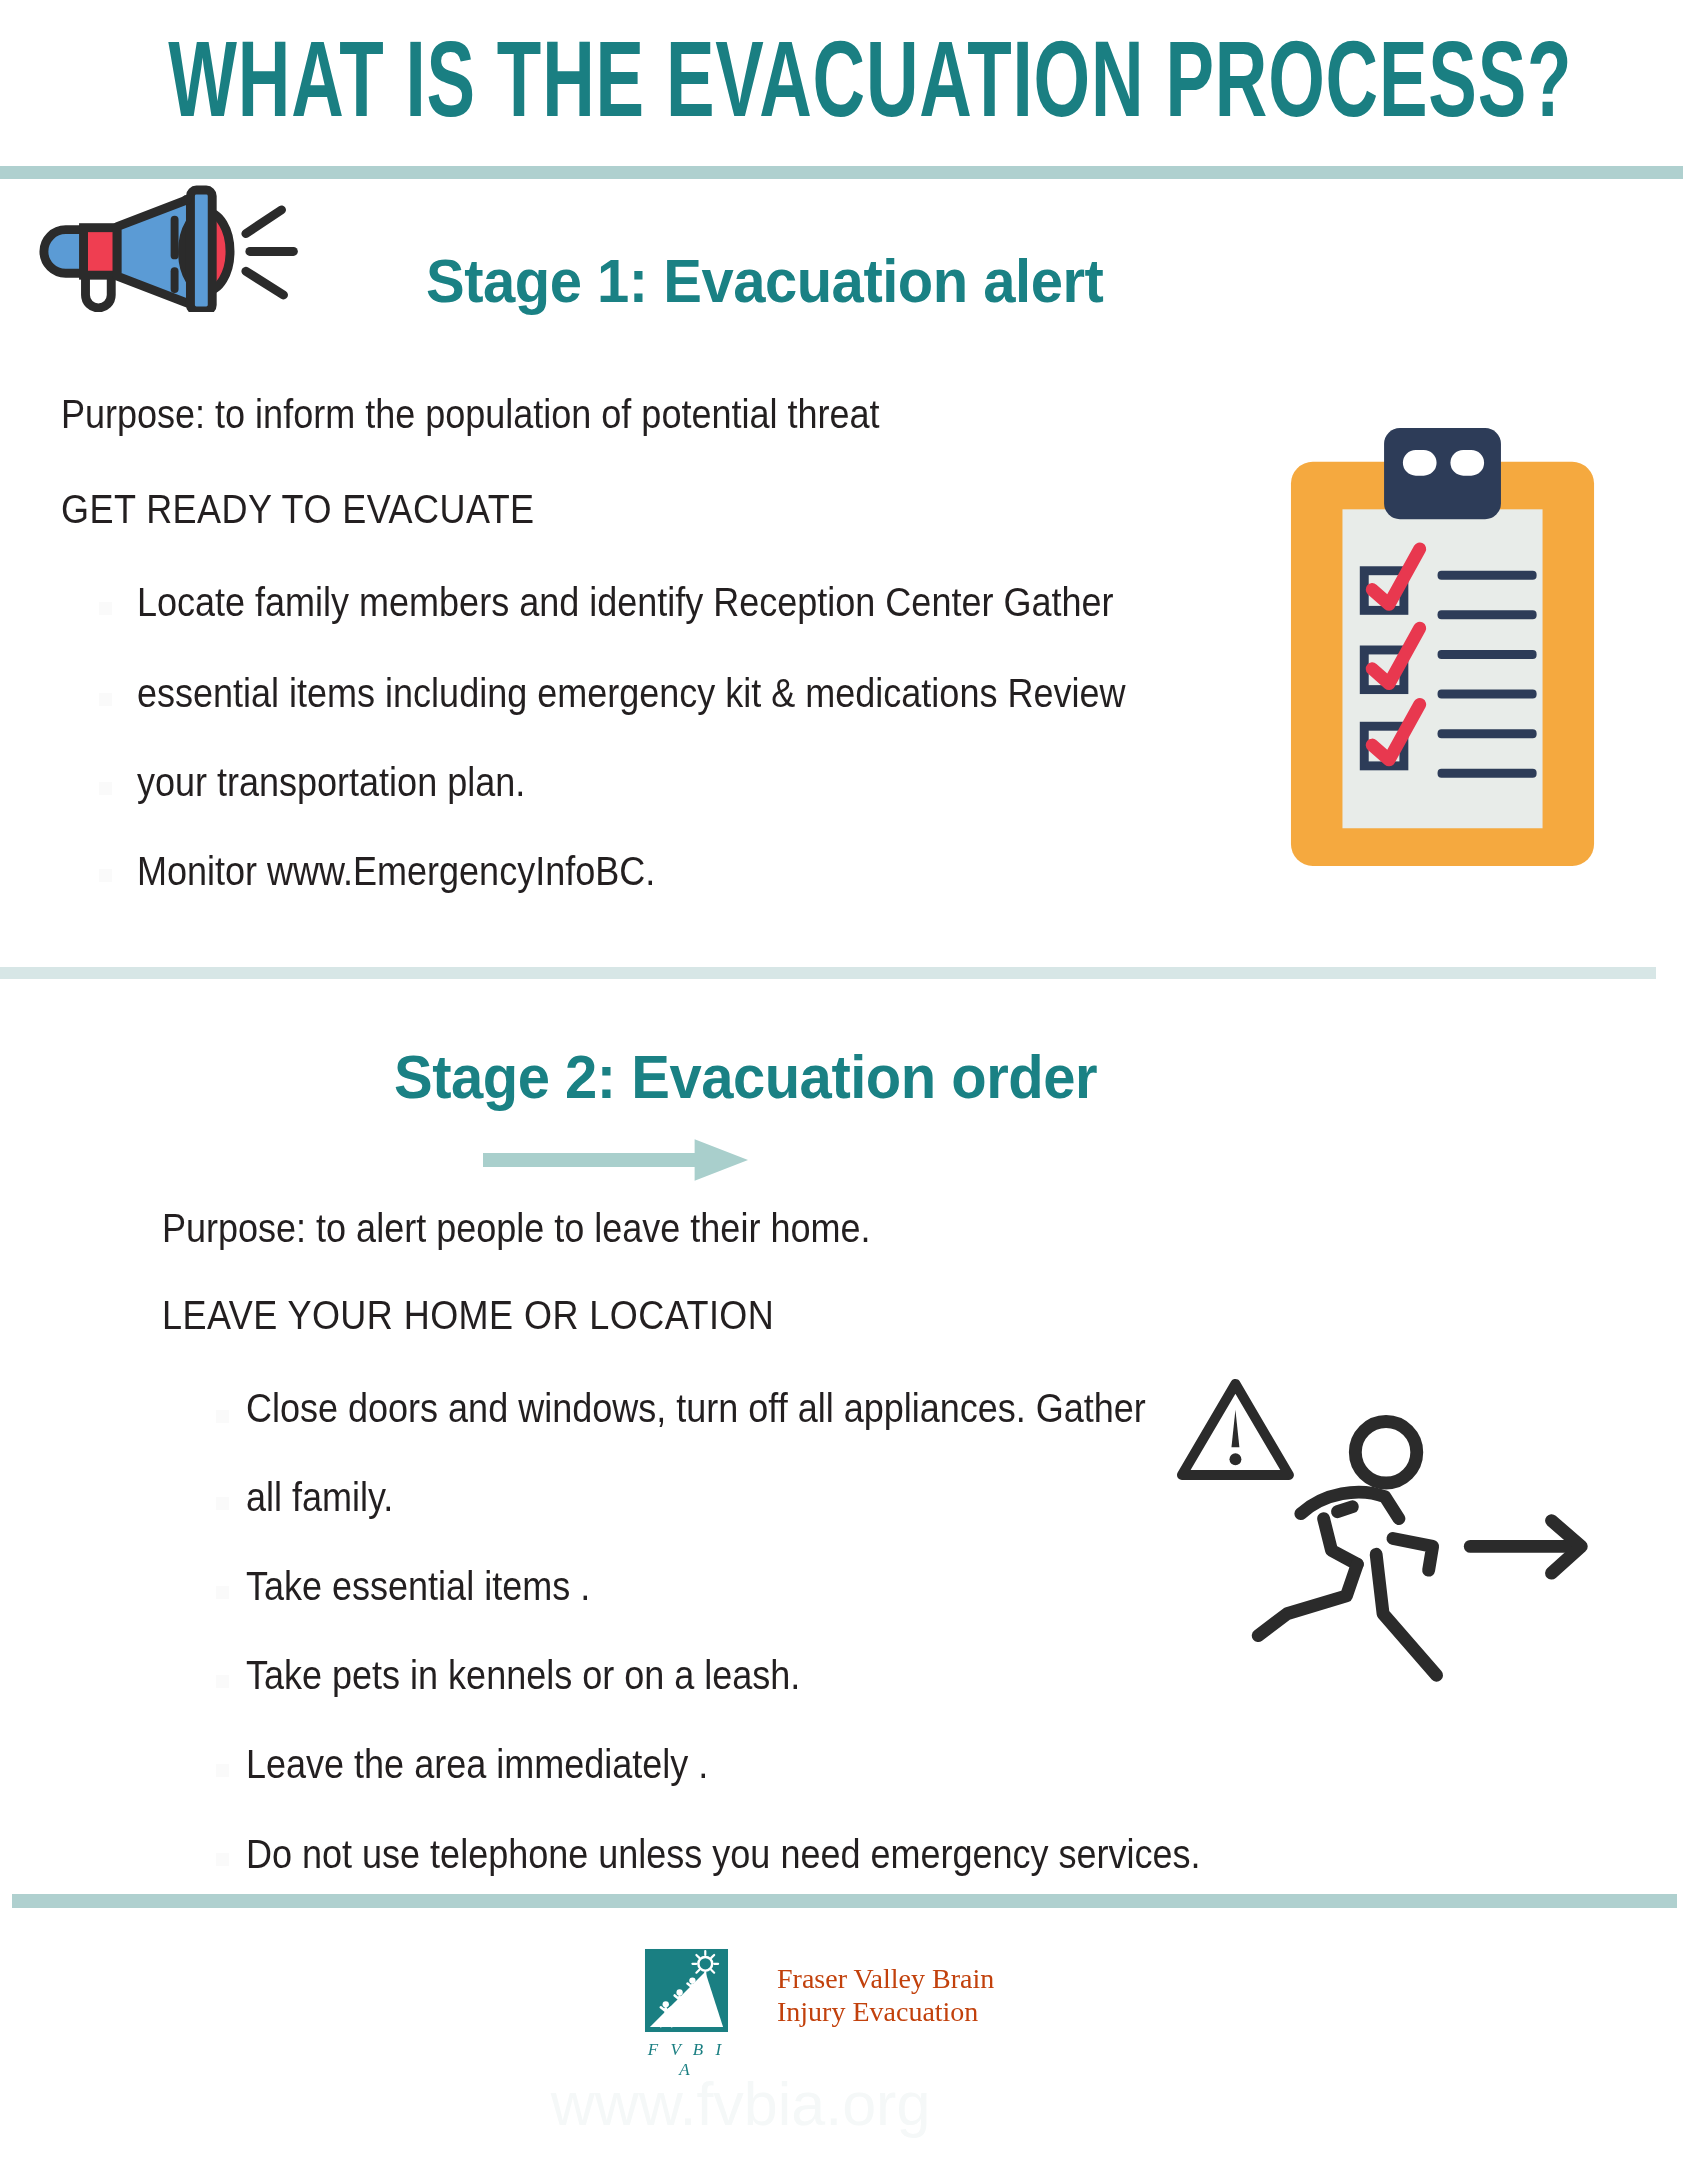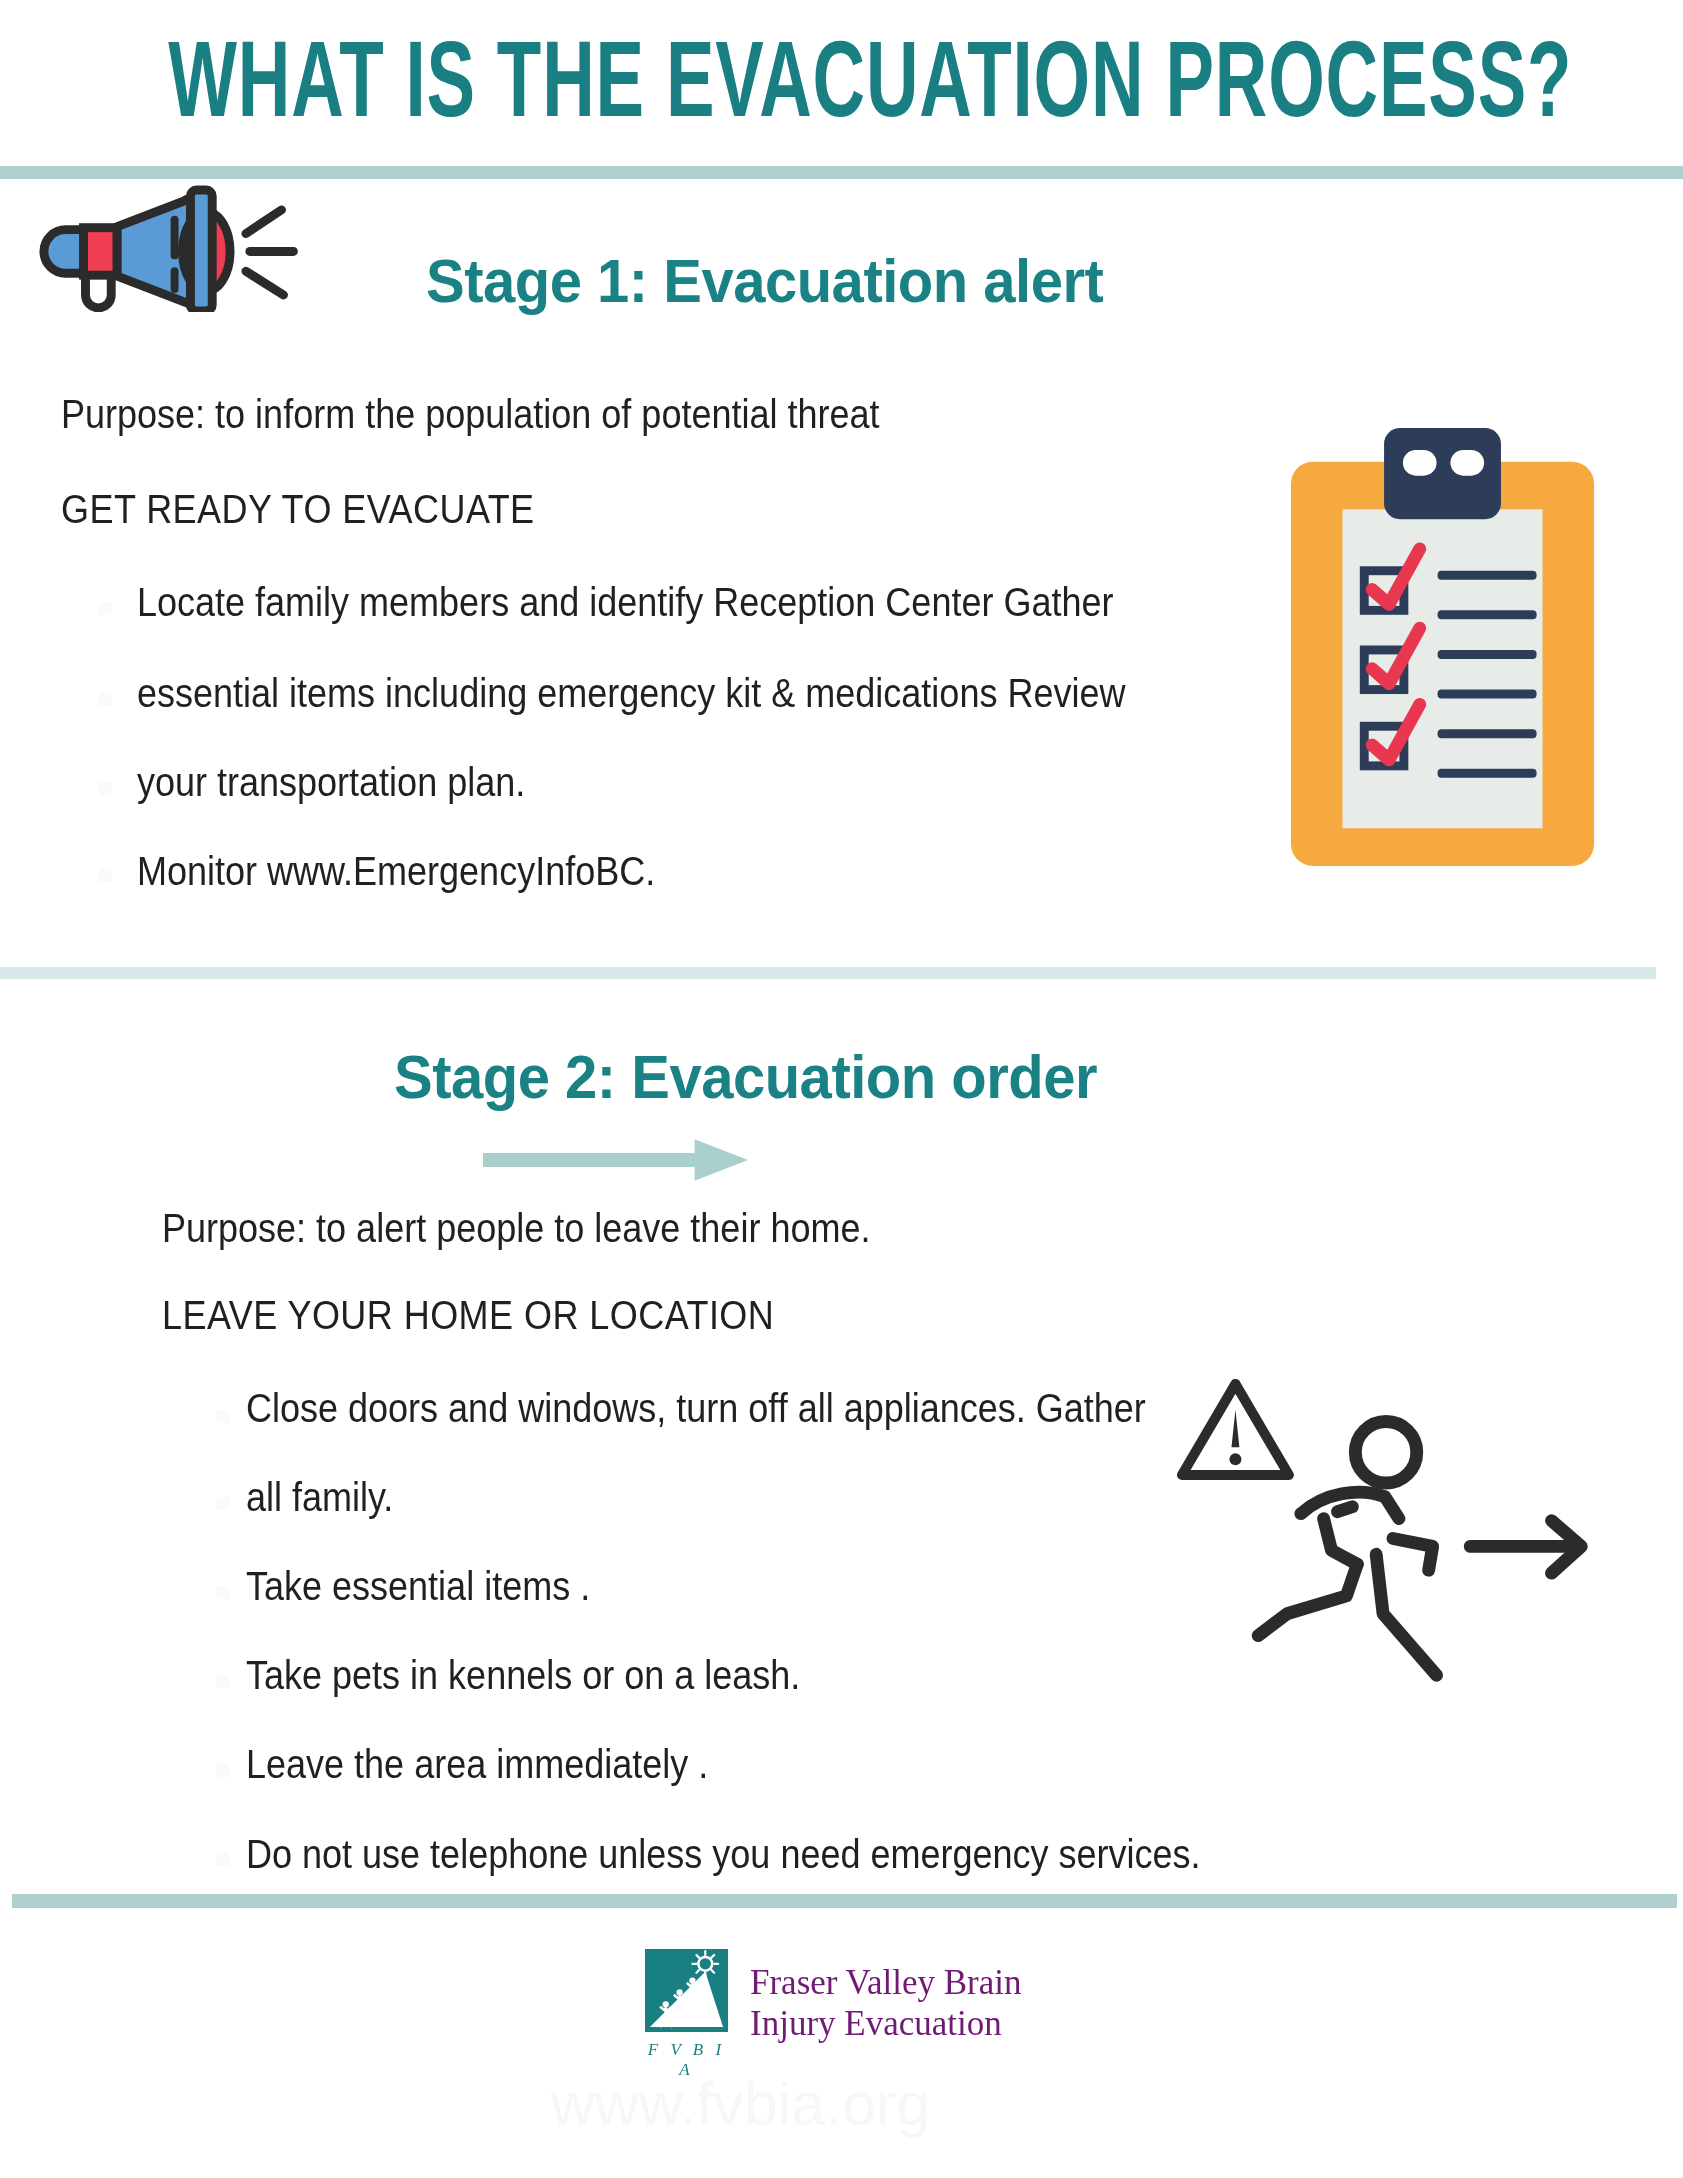--- a/index.html
+++ b/index.html
@@ -100,24 +100,24 @@
   .logo-mark { position: relative; width: 85px; font-style: italic; }
   .logo-caption {
     text-align: center;
     color: #1A7F82;
     font-family: "Liberation Serif", serif;
     font-size: 17px;
     letter-spacing: 4px;
     margin-top: 3px;
   }
   .logo-text {
-    margin-left: 21px;
-    color: #701a75;
+    margin-left: 48px;
+    color: #c2410c;
     font-family: "Liberation Serif", serif;
-    font-size: 35px;
+    font-size: 28px;
     line-height: 1.18;
     padding-top: 14px;
     white-space: nowrap;
   }
 
   
   .watermark {
     position: absolute;
     left: 0;
     top: 2069px;

